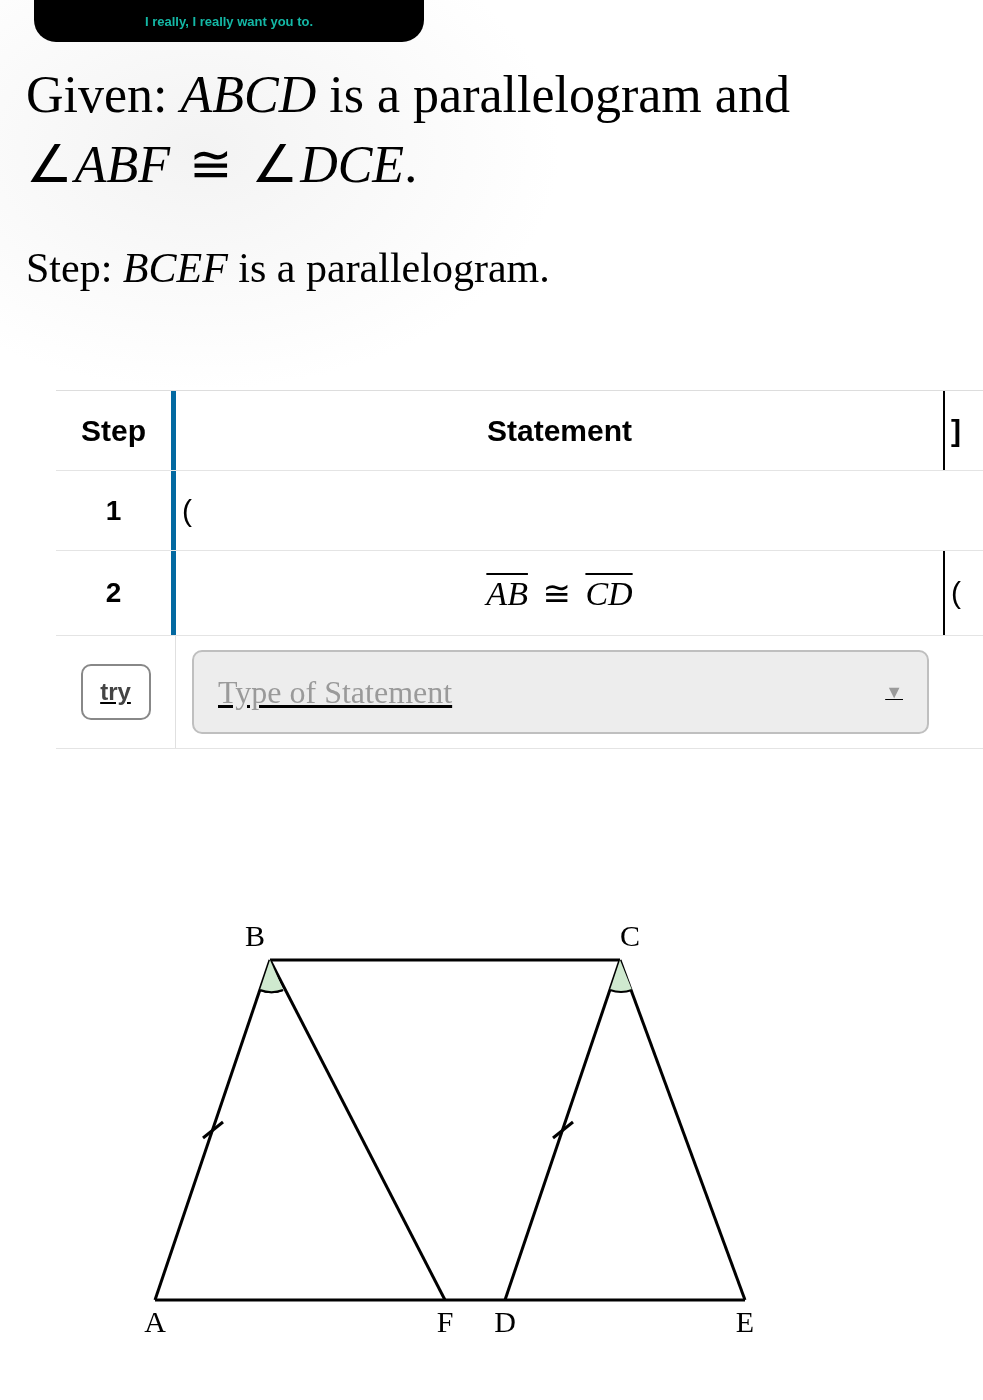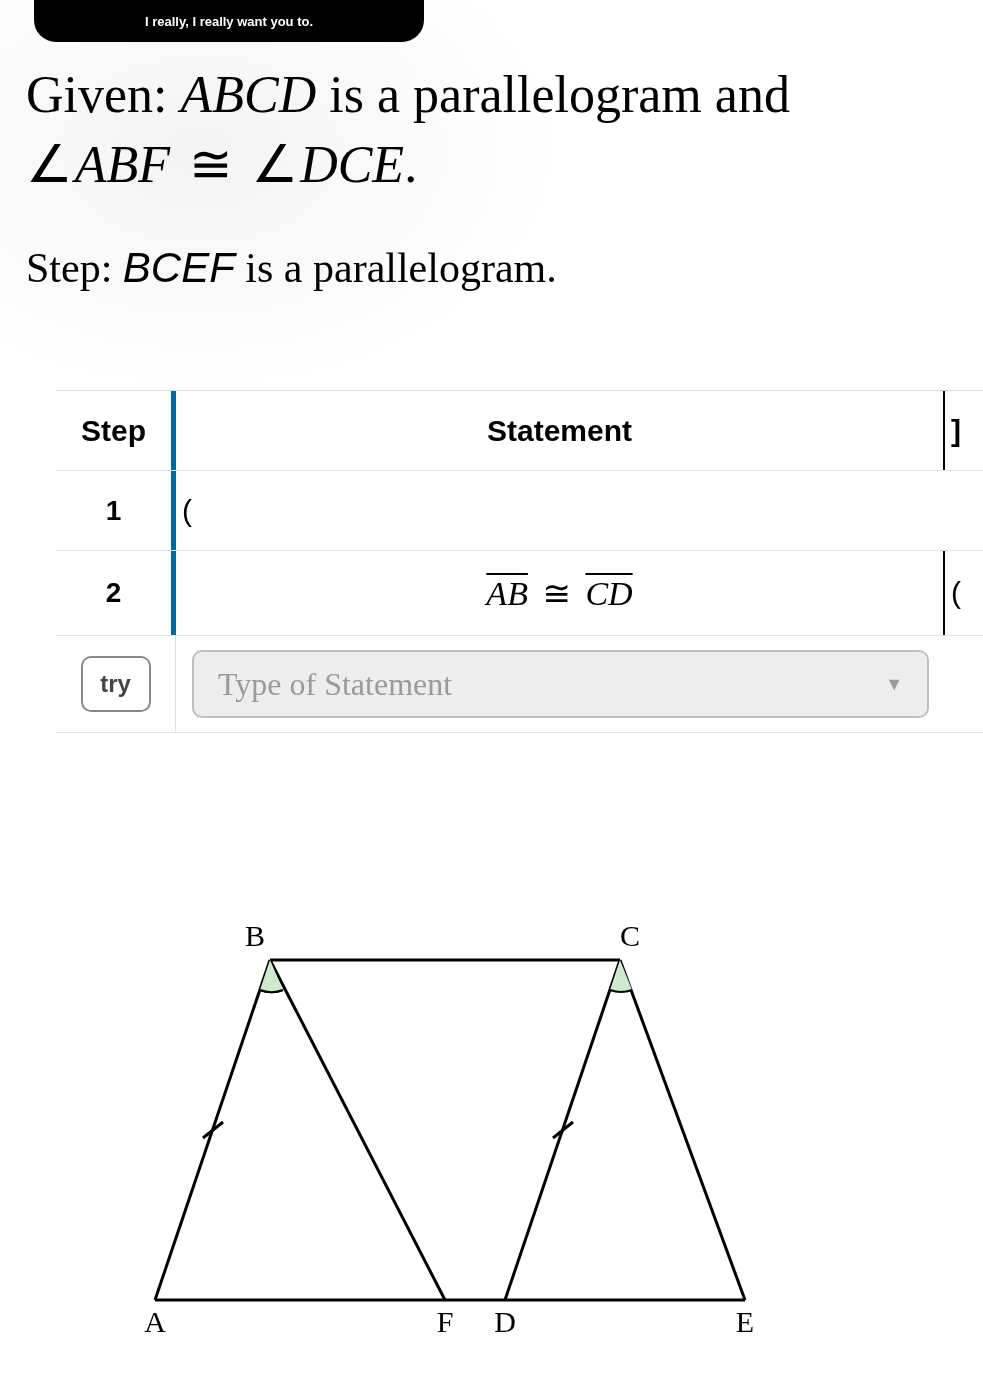--- a/index.html
+++ b/index.html
@@ -22,21 +22,21 @@
     left: 34px;
     width: 390px;
     height: 42px;
     background: #000;
     border-radius: 0 0 22px 22px;
     display: flex;
     align-items: center;
     justify-content: center;
   }
   .top-pill span {
-    color: #ffffff;
+    color: #14b8a6;
     font-family: -apple-system, Helvetica, Arial, sans-serif;
     font-size: 13px;
     font-weight: 600;
   }
   .problem {
     position: absolute;
     top: 60px;
     left: 26px;
     right: 26px;
     font-size: 52px;
@@ -52,21 +52,21 @@
   .prove-block {
     position: absolute;
     top: 240px;
     left: 26px;
     right: 10px;
     font-size: 42px;
     line-height: 1.35;
   }
   .prove-block .math {
     font-style: italic;
-    font-family: Liberation Sans, sans-serif;
+    font-family: Liberation Serif, serif;
   }
 
   .proof-table {
     position: absolute;
     top: 390px;
     left: 56px;
     right: 0;
     border-top: 1px solid #ddd;
   }
   .proof-row {
@@ -138,21 +138,21 @@
     color: #444;
     display: flex;
     align-items: center;
     justify-content: center;
     margin: 0 auto;
   }
 
   .stmt-dropdown {
     flex: 1;
     margin: 14px 16px;
-    height: 68px;
+    height: 84px;
     border: 2px solid #bfbfbf;
     border-radius: 10px;
     background: #ededed;
     display: flex;
     align-items: center;
     justify-content: space-between;
     padding: 15px 24px;
     font-family: Georgia, serif;
     font-size: 32px;
     color: #9a9a9a;
@@ -176,20 +176,21 @@
     overflow: visible;
   }
   .figure .lbl {
     font-family: 'Times New Roman', Georgia, serif;
     font-size: 30px;
     text-anchor: middle;
   }
   .row-try {
     border-bottom: 1px solid #e4e4e4;
     padding: 0;
+    text-decoration: underline;
   }
   .row-try .col-step {
     border-right: 1px solid #e0e0e0;
   }
   .row-try .col-reason {
     border-left: 0;
   }
   .ital { font-style: italic; font-family: 'Times New Roman', Georgia, serif; }
 </style>
 </head>

